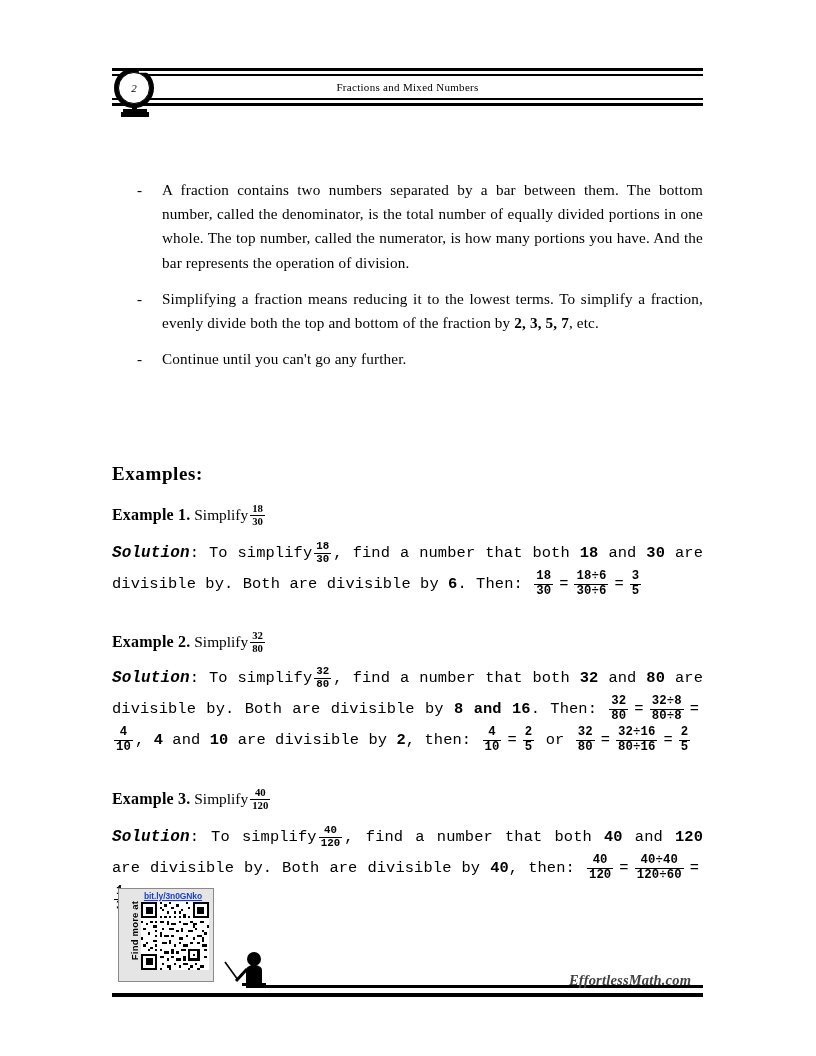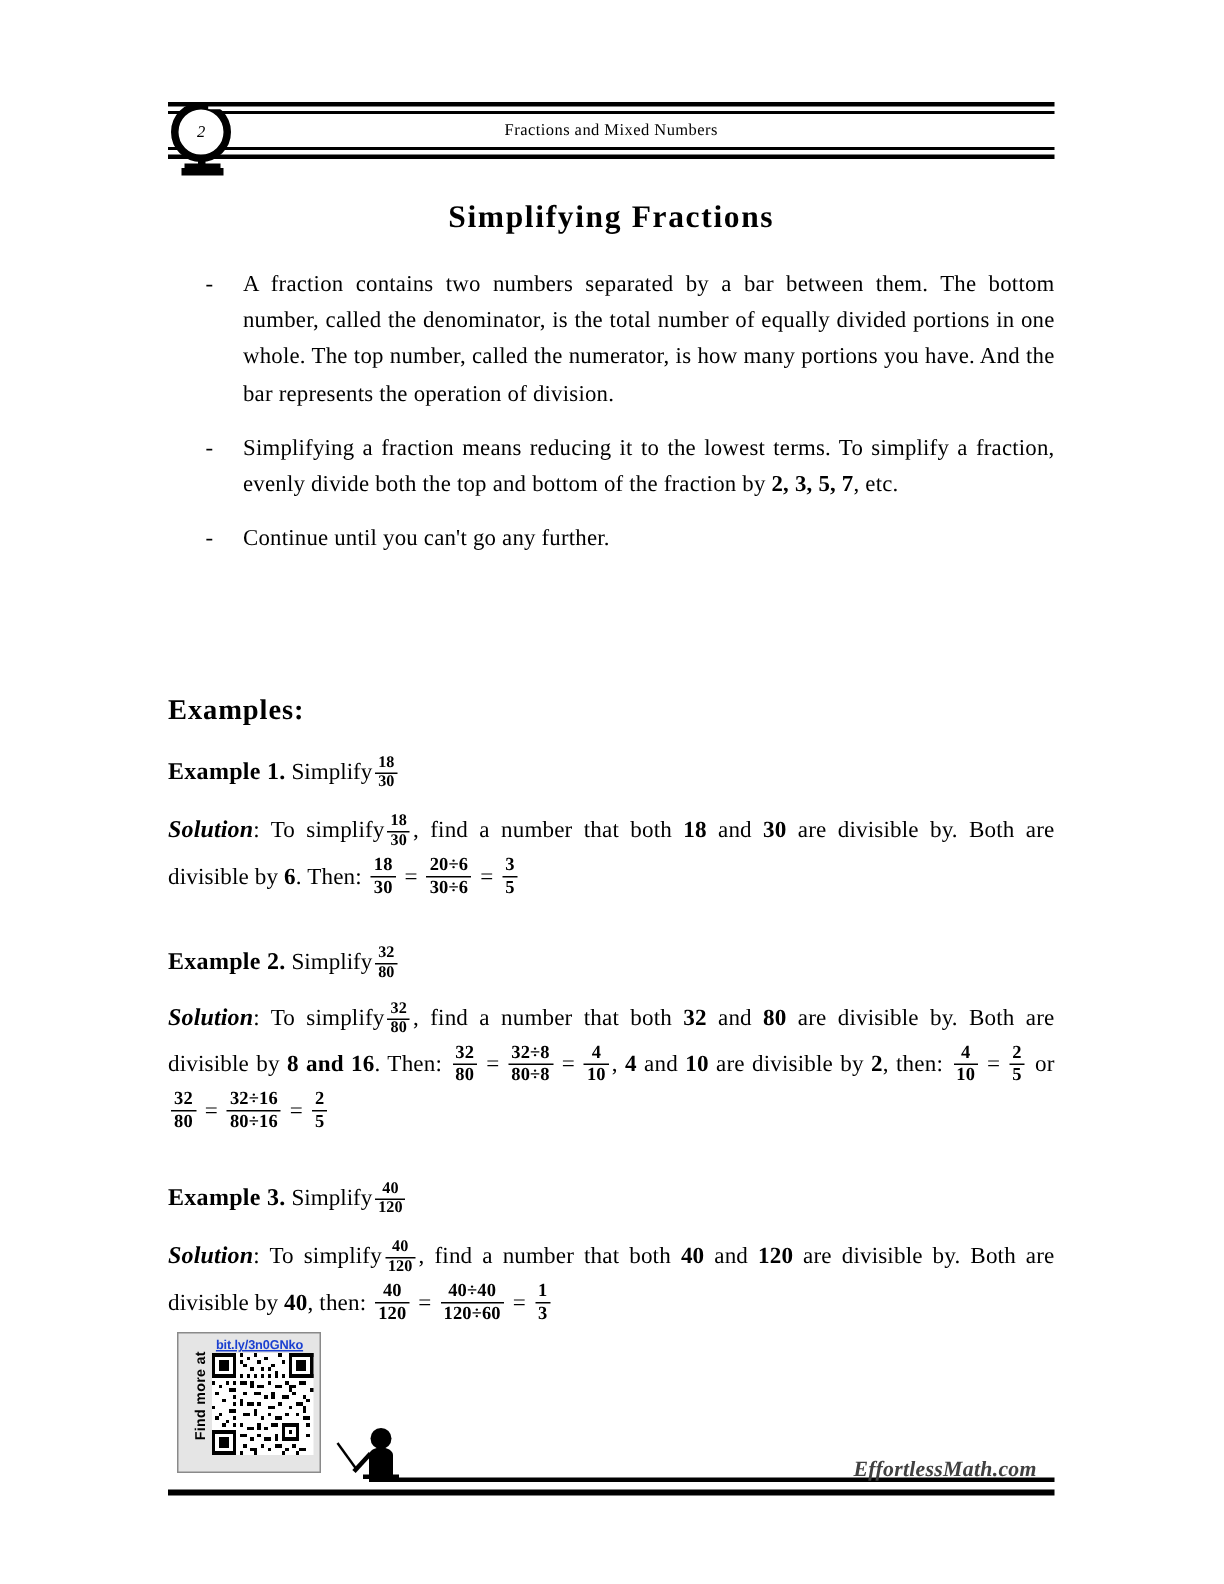--- a/index.html
+++ b/index.html
@@ -174,20 +174,21 @@
   .sol-label {
     font-weight: bold;
     font-style: italic;
     font-size: 16px;
   }
   .sol-body {
     font-size: 15.4px;
     line-height: 31px;
     text-align: justify;
     letter-spacing: 0.1px;
+    font-family: Liberation Mono, monospace;
   }
 
   
   .frac {
     display: inline-block;
     vertical-align: -0.42em;
     text-align: center;
     font-size: 0.70em;
     line-height: 1.08;
     margin: 0 2px;
@@ -302,21 +303,20 @@
 
   <div class="globe">
     <div class="globe-ring"></div>
     <div class="globe-ring2"></div>
     <div class="globe-num">2</div>
     <div class="globe-stem"></div>
     <div class="globe-base2"></div>
     <div class="globe-base"></div>
   </div>
 
-  <div class="title">Simplifying Fractions</div>
 
   <div class="bullets">
 
     <div class="bullet">
       <span class="dash">-</span>
       <span>A fraction contains two numbers separated by a bar between them. The bottom number, called the denominator, is the total number of equally divided portions in one whole. The top number, called the numerator, is how many portions you have. And the bar represents the operation of division.</span>
     </div>
 
     <div class="bullet">
       <span class="dash">-</span>
@@ -340,21 +340,21 @@
   </div>
 
   <div class="block" style="top:538px;">
     <div class="sol-body">
       <span class="sol-label">Solution</span><span>: To simplify</span><span class="frac"><span class="num">18</span><span class="den">30</span></span><span>, find a number that both</span>
       <b>18</b>
       <span>and</span>
       <b>30</b>
       <span>are divisible by. Both are divisible by</span>
       <b>6</b><span>. Then:</span>
-      <span class="frac big"><span class="num">18</span><span class="den">30</span></span><span class="eq">=</span><span class="frac big"><span class="num">20÷6</span><span class="den">30÷6</span></span><span class="eq">=</span><span class="frac big"><span class="num">3</span><span class="den">5</span></span>
+      <span class="frac big"><span class="num">18</span><span class="den">30</span></span><span class="eq">=</span><span class="frac big"><span class="num">18÷6</span><span class="den">30÷6</span></span><span class="eq">=</span><span class="frac big"><span class="num">3</span><span class="den">5</span></span>
     </div>
   </div>
 
   <div class="block" style="top:627px;">
     <div class="ex-line">
       <span class="ex-label">Example 2.</span>
       <span>Simplify</span><span class="frac"><span class="num">32</span><span class="den">80</span></span>
     </div>
   </div>
 

